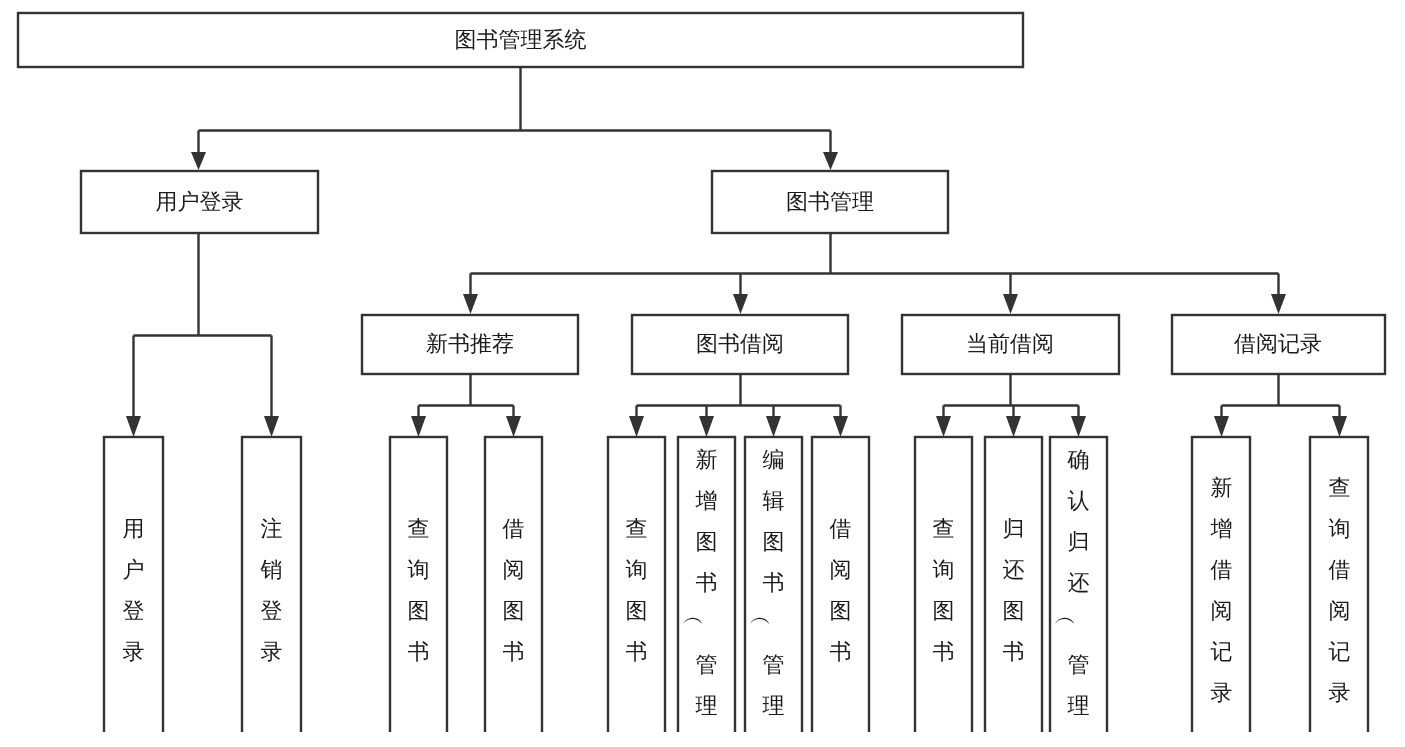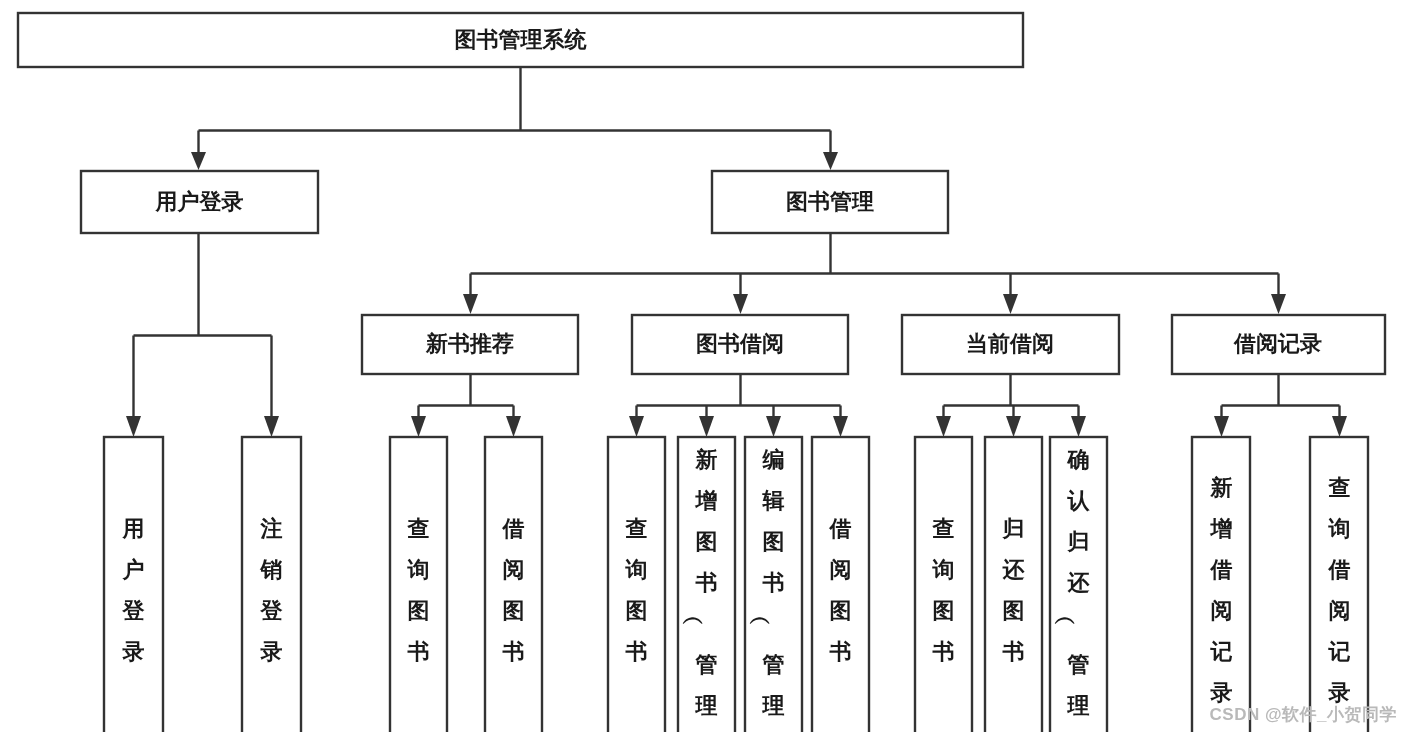--- a/index.html
+++ b/index.html
@@ -10,21 +10,20 @@
   }
   body {
     font-family: "Liberation Sans", "DejaVu Sans", sans-serif;
   }
   #diagram-root {
     position: relative;
     width: 1405px;
     height: 732px;
     background: #ffffff;
     overflow: hidden;
-    font-weight: bold;
   }
   svg#tree-svg {
     position: absolute;
     left: 0;
     top: 0;
     width: 1405px;
     height: 747px;
     display: block;
   }
   .node-box {
@@ -216,14 +215,13 @@
     <g>
       <rect class="node-box" x="1192" y="437" width="58" height="298"></rect>
       <text class="node-label label-v" x="1221.5" y="495.0"><tspan x="1221.5">新</tspan><tspan x="1221.5" dy="41">增</tspan><tspan x="1221.5" dy="41">借</tspan><tspan x="1221.5" dy="41">阅</tspan><tspan x="1221.5" dy="41">记</tspan><tspan x="1221.5" dy="41">录</tspan></text>
     </g>
     <g>
       <rect class="node-box" x="1310" y="437" width="58" height="298"></rect>
       <text class="node-label label-v" x="1339.5" y="495.0"><tspan x="1339.5">查</tspan><tspan x="1339.5" dy="41">询</tspan><tspan x="1339.5" dy="41">借</tspan><tspan x="1339.5" dy="41">阅</tspan><tspan x="1339.5" dy="41">记</tspan><tspan x="1339.5" dy="41">录</tspan></text>
     </g>
   </svg>
 
-  <div class="watermark">CSDN @软件_小贺同学</div>
 </div>
 
 </body></html>

